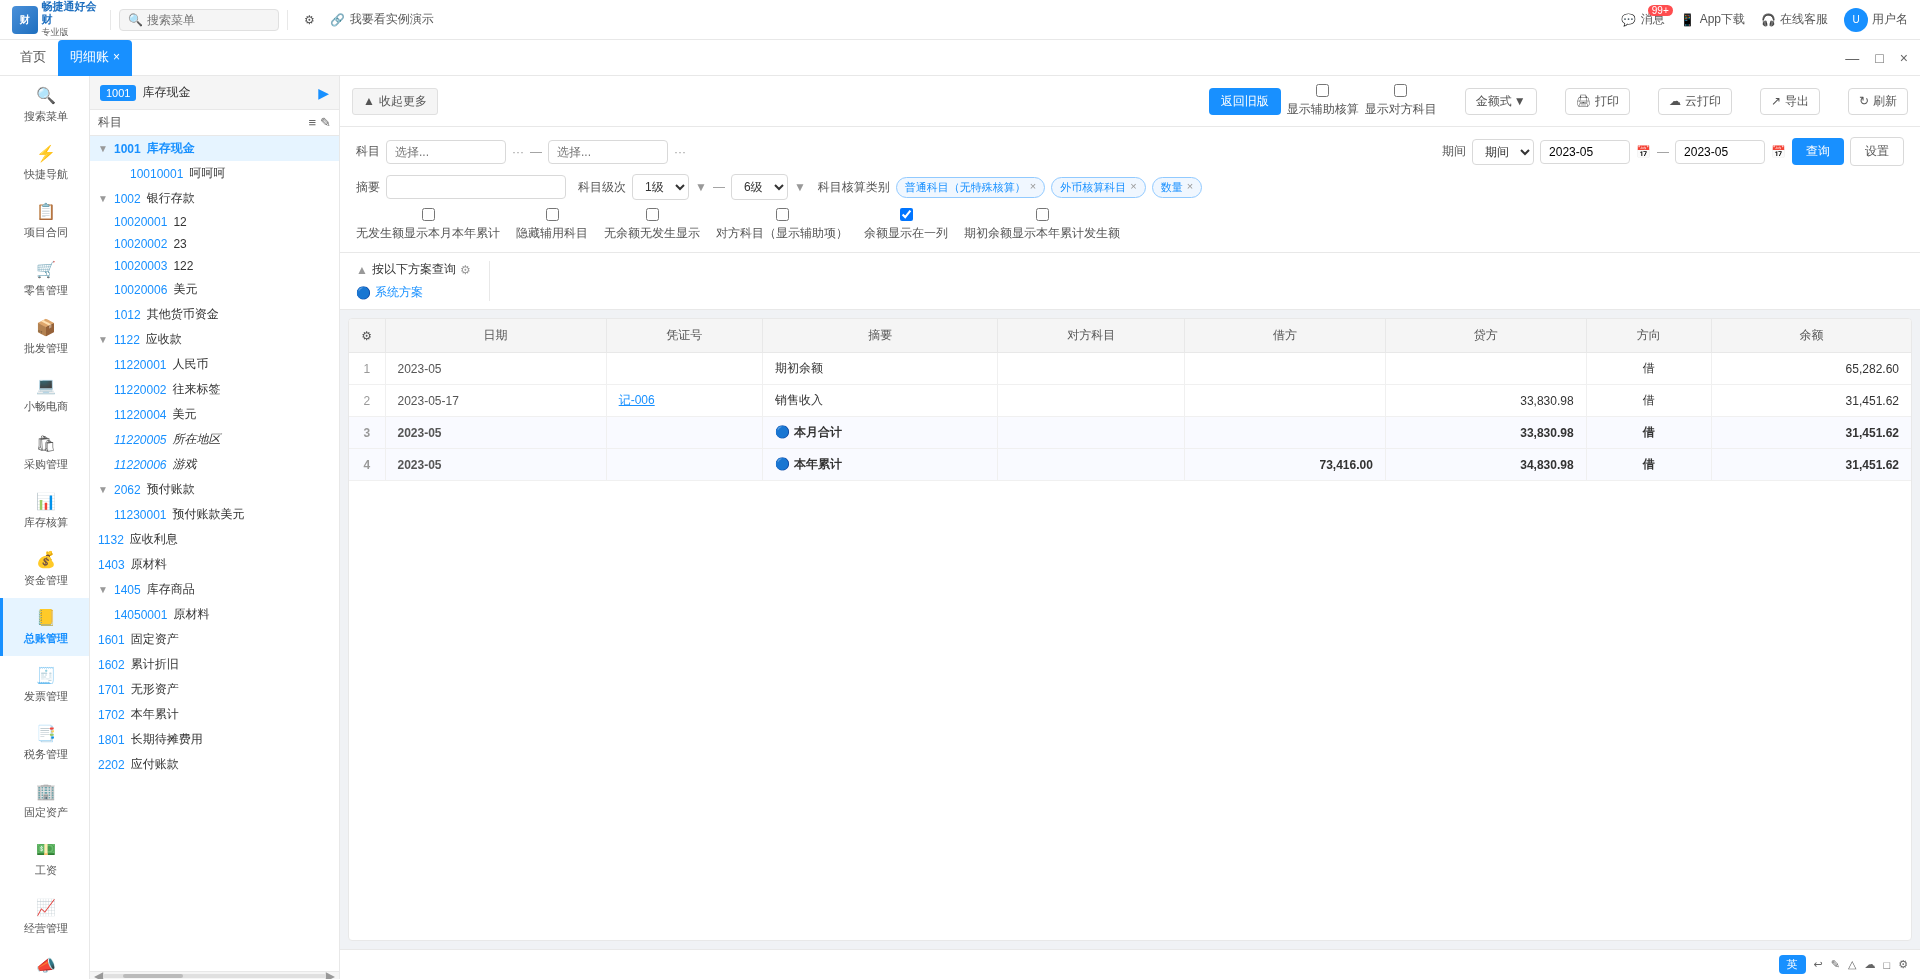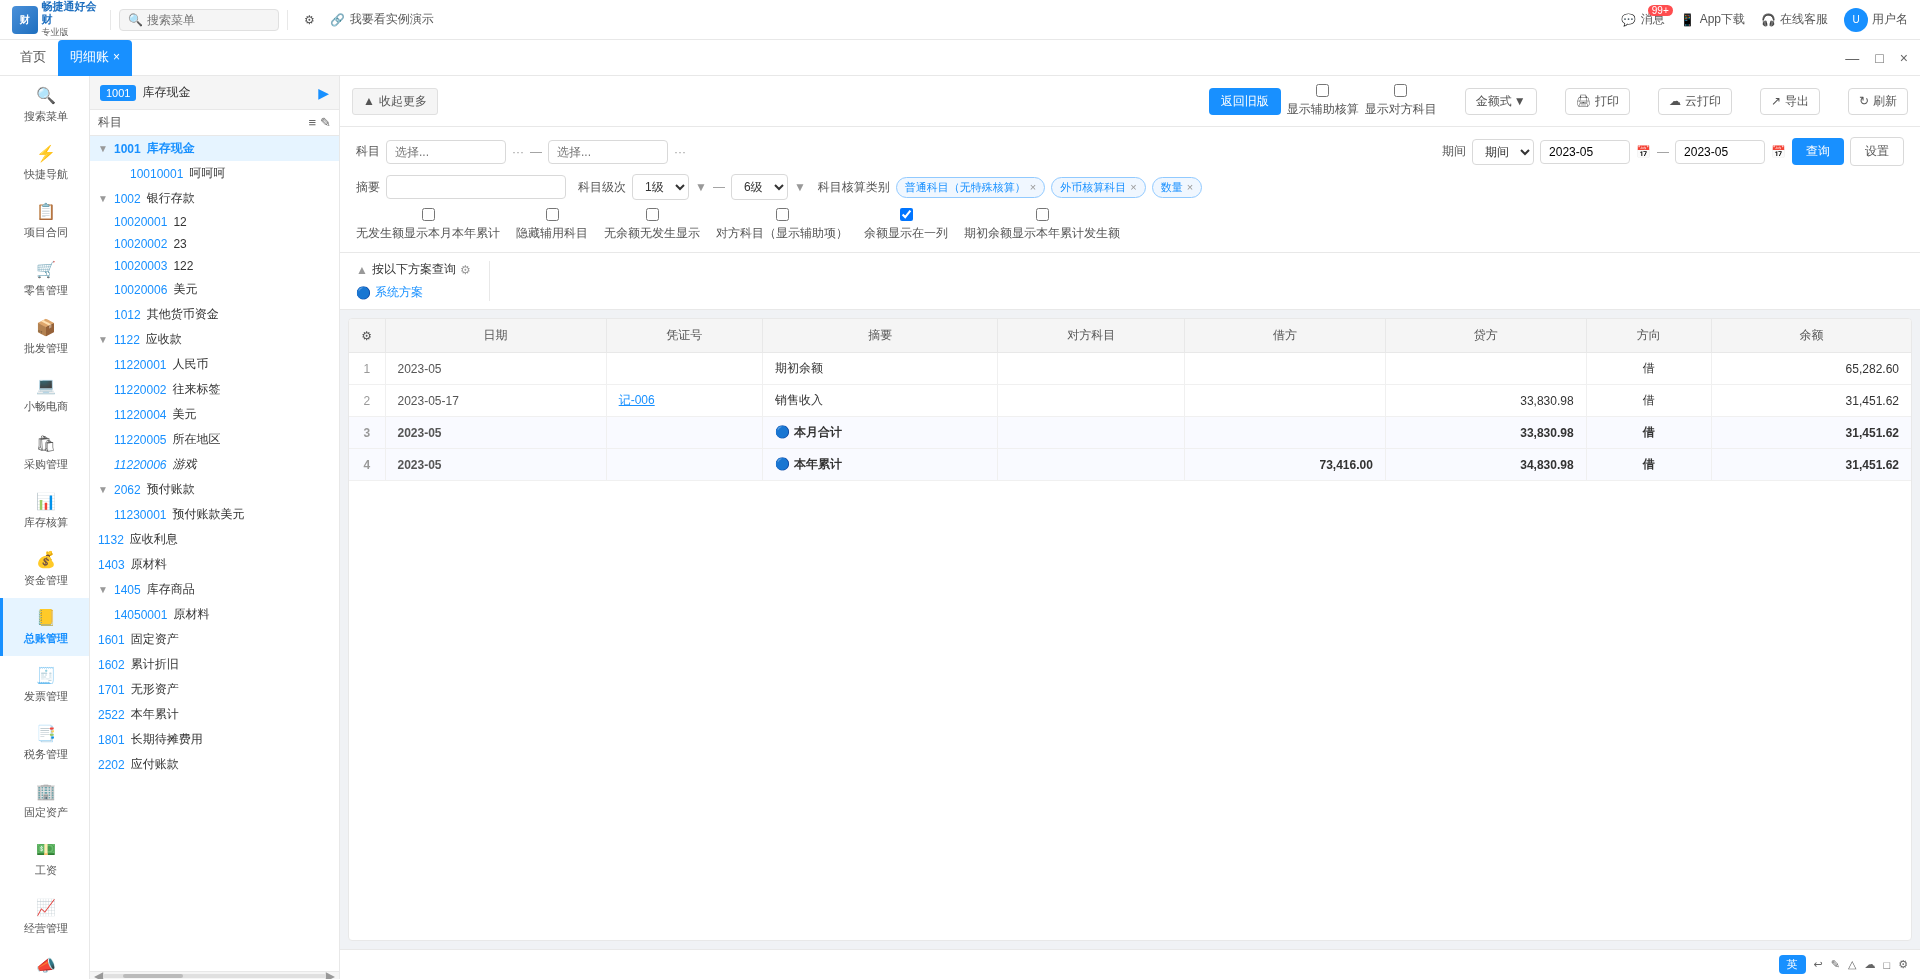--- a/index.html
+++ b/index.html
@@ -72,21 +72,21 @@
     .btn-dropdown { display: flex; align-items: center; gap: 2px; }
     .checkbox-label { display: flex; align-items: center; gap: 4px; cursor: pointer; font-size: 12px; color: #555; flex-direction: column; }
     .checkbox-label input { width: 13px; height: 13px; }
     .search-label { font-size: 12px; color: #555; white-space: nowrap; }
     .search-input { border: 1px solid #d9d9d9; border-radius: 4px; padding: 4px 8px; font-size: 12px; color: #333; flex: 1; outline: none; min-width: 120px; }
     .search-select { border: 1px solid #d9d9d9; border-radius: 4px; padding: 4px 8px; font-size: 12px; color: #333; outline: none; background: #fff; }
     .search-separator { color: #999; }
     .period-input { border: 1px solid #d9d9d9; border-radius: 4px; padding: 4px 8px; font-size: 12px; width: 90px; outline: none; }
     .search-btn { background: #1890ff; color: #fff; border: none; border-radius: 4px; padding: 5px 14px; cursor: pointer; font-size: 12px; }
     .settings-btn { background: #fff; color: #555; border: 1px solid #d9d9d9; border-radius: 4px; padding: 5px 14px; cursor: pointer; font-size: 12px; }
-    .filter-tag { background: #f0f7ff; border: 1px solid #91caff; border-radius: 12px; padding: 2px 8px; font-size: 11px; color: #1890ff; display: flex; align-items: center; gap: 4px; }
+    .filter-tag { background: #f0f7ff; border: 1px solid #91caff; border-radius: 12px; padding: 2px 8px; font-size: 11px; color: #1890ff; display: flex; gap: 4px; }
     .filter-tag .remove { cursor: pointer; color: #999; }
     .expand-btn { display: flex; align-items: center; gap: 4px; cursor: pointer; color: #555; font-size: 12px; background: #f5f5f5; border: 1px solid #e0e0e0; border-radius: 3px; padding: 3px 8px; }
 
     
     .table-area { flex: 1; overflow: auto; padding: 0; background: #fff; margin: 8px; border-radius: 4px; border: 1px solid #e8e8e8; }
     table { width: 100%; border-collapse: collapse; font-size: 12px; }
     thead tr { background: #f5f5f5; }
     th { padding: 8px 12px; text-align: center; border-bottom: 1px solid #e8e8e8; border-right: 1px solid #e8e8e8; color: #555; font-weight: normal; white-space: nowrap; }
     th:last-child { border-right: none; }
     td { padding: 7px 12px; border-bottom: 1px solid #f0f0f0; border-right: 1px solid #f0f0f0; color: #333; }
@@ -309,21 +309,21 @@
             <span class="node-name">人民币</span>
           </div>
           <div class="tree-node" style="padding-left:24px;">
             <span class="node-code">11220002</span>
             <span class="node-name">往来标签</span>
           </div>
           <div class="tree-node" style="padding-left:24px;">
             <span class="node-code">11220004</span>
             <span class="node-name">美元</span>
           </div>
-          <div class="tree-node" style="padding-left:24px;">
+          <div class="tree-node" style="padding-left:24px;font-style:italic;">
             <span class="node-code">11220005</span>
             <span class="node-name">所在地区</span>
           </div>
           <div class="tree-node" style="padding-left:24px;font-style:italic;">
             <span class="node-code">11220006</span>
             <span class="node-name">游戏</span>
           </div>
 
           <div class="tree-node">
             <span class="toggle">▼</span>
@@ -364,21 +364,21 @@
             <span class="node-code">1602</span>
             <span class="node-name">累计折旧</span>
           </div>
 
           <div class="tree-node">
             <span class="node-code">1701</span>
             <span class="node-name">无形资产</span>
           </div>
 
           <div class="tree-node">
-            <span class="node-code">2522</span>
+            <span class="node-code">1702</span>
             <span class="node-name">本年累计</span>
           </div>
 
           <div class="tree-node">
             <span class="node-code">1801</span>
             <span class="node-name">长期待摊费用</span>
           </div>
 
           <div class="tree-node">
             <span class="node-code">2202</span>

